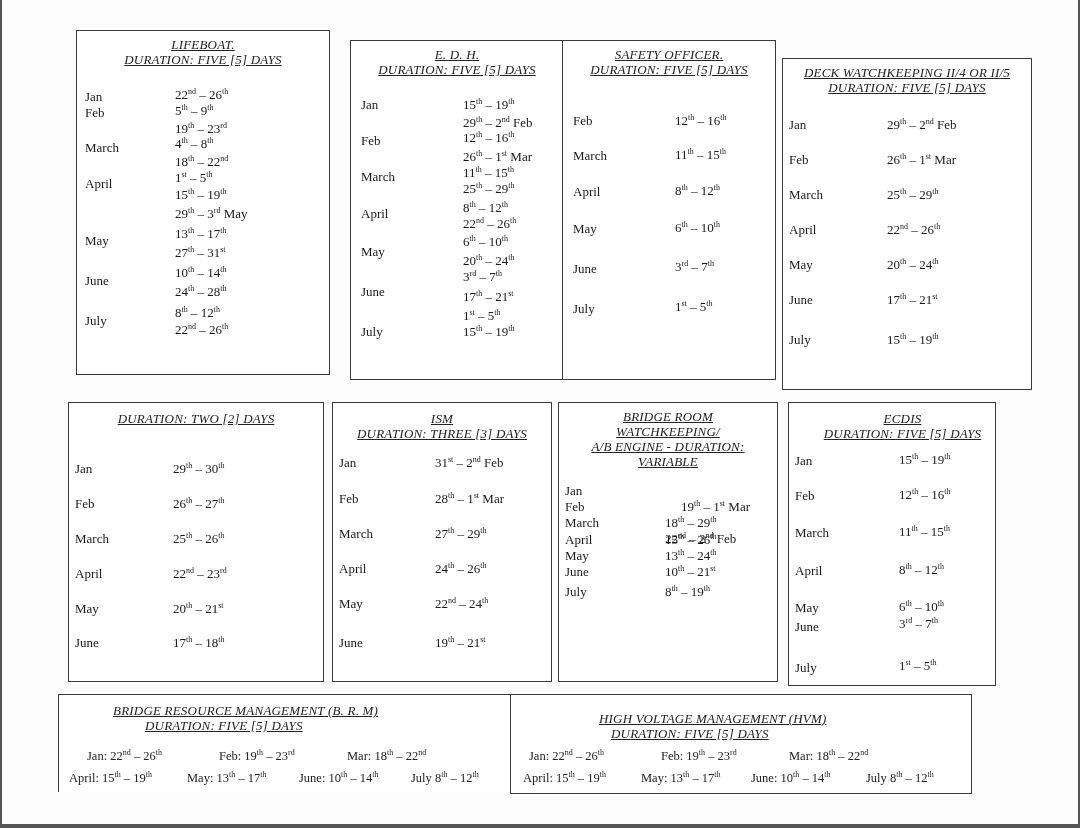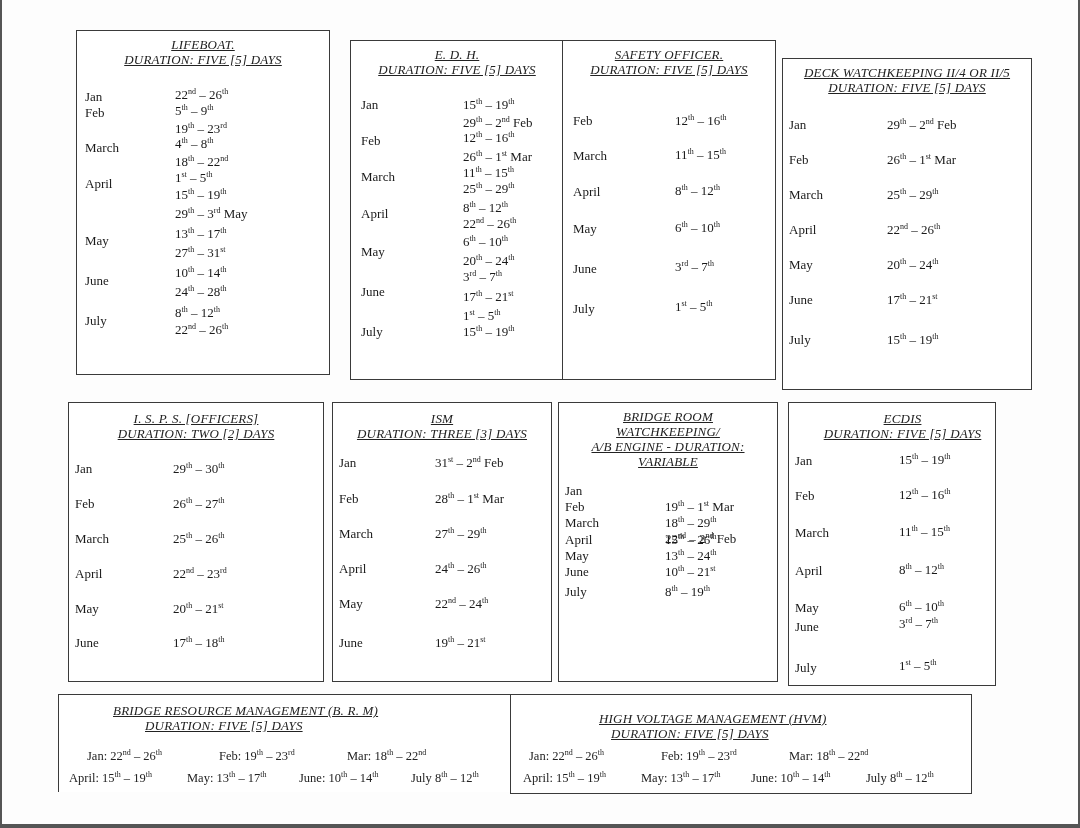--- a/index.html
+++ b/index.html
@@ -129,21 +129,20 @@
       <div class="d" style="left: 104px; top: 93px;"><span>26<sup>th</sup> – 1<sup>st</sup> Mar</span></div>
       <div class="d" style="left: 104px; top: 128px;"><span>25<sup>th</sup> – 29<sup>th</sup></span></div>
       <div class="d" style="left: 104px; top: 163px;"><span>22<sup>nd</sup> – 26<sup>th</sup></span></div>
       <div class="d" style="left: 104px; top: 198px;"><span>20<sup>th</sup> – 24<sup>th</sup></span></div>
       <div class="d" style="left: 104px; top: 233px;"><span>17<sup>th</sup> – 21<sup>st</sup></span></div>
       <div class="d" style="left: 104px; top: 273px;"><span>15<sup>th</sup> – 19<sup>th</sup></span></div>
     </div>
 
   <div class="box" style="left:66px;top:402px;width:256px;height:280px;">
     <div style="margin-top:8px;">
-      <div class="title">I. S. P. S. [OFFICERS]</div>
       <div class="title">DURATION: TWO [2] DAYS</div>
     </div>
     <div class="list"></div>
   <div class="m" style="left: 6px; top: 58px;">Jan</div>
       <div class="m" style="left: 6px; top: 93px;">Feb</div>
       <div class="m" style="left: 6px; top: 128px;">March</div>
       <div class="m" style="left: 6px; top: 163px;">April</div>
       <div class="m" style="left: 6px; top: 198px;">May</div>
       <div class="m" style="left: 6px; top: 232px;">June</div>
       <div class="d" style="left: 104px; top: 58px;"><span>29<sup>th</sup> – 30<sup>th</sup></span></div>
@@ -183,21 +182,21 @@
     </div>
     <div class="list"></div>
   <div class="m" style="left: 6px; top: 80px;">Jan</div>
       <div class="m" style="left: 6px; top: 96px;">Feb</div>
       <div class="m" style="left: 6px; top: 112px;">March</div>
       <div class="m" style="left: 6px; top: 129px;">April</div>
       <div class="m" style="left: 6px; top: 145px;">May</div>
       <div class="m" style="left: 6px; top: 161px;">June</div>
       <div class="m" style="left: 6px; top: 181px;">July</div>
       <div class="d" style="left: 106px; top: 80px; margin-top: 48px;"><span>22<sup>nd</sup> – 2<sup>nd</sup> Feb</span></div>
-      <div class="d" style="left: 106px; top: 96px;"><span>19<sup>th</sup> – 1<sup>st</sup> Mar</span></div>
+      <div class="d" style="left: 122px; top: 96px;"><span>19<sup>th</sup> – 1<sup>st</sup> Mar</span></div>
       <div class="d" style="left: 106px; top: 112px;"><span>18<sup>th</sup> – 29<sup>th</sup></span></div>
       <div class="d" style="left: 106px; top: 129px;"><span>15<sup>th</sup> – 26<sup>th</sup></span></div>
       <div class="d" style="left: 106px; top: 145px;"><span>13<sup>th</sup> – 24<sup>th</sup></span></div>
       <div class="d" style="left: 106px; top: 161px;"><span>10<sup>th</sup> – 21<sup>st</sup></span></div>
       <div class="d" style="left: 106px; top: 181px;"><span>8<sup>th</sup> – 19<sup>th</sup></span></div>
     </div>
 
   <div class="box" style="left:786px;top:402px;width:208px;height:284px;padding-left:21px;">
     <div style="margin-top:8px;">
       <div class="title">ECDIS</div>

